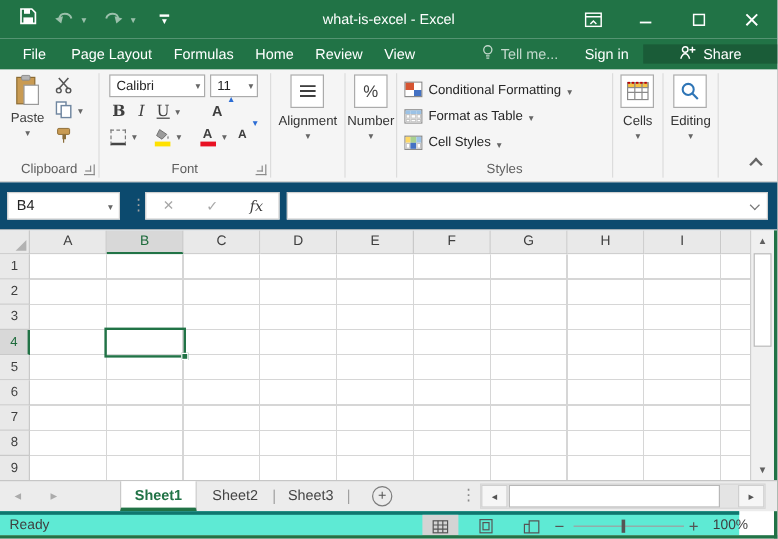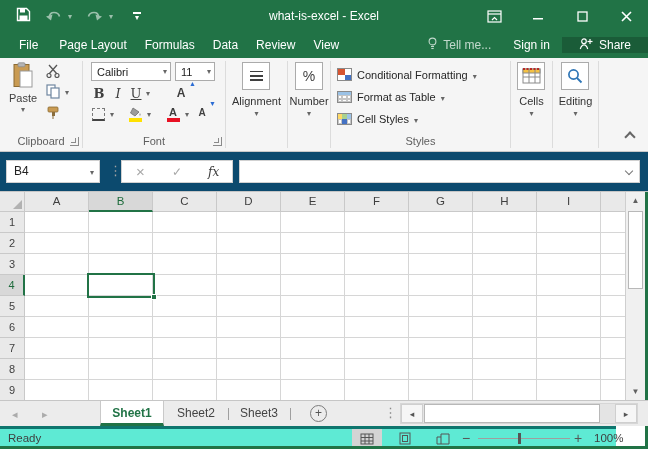--- a/index.html
+++ b/index.html
@@ -24,21 +24,21 @@
 
   
   .tabrow{position:absolute;left:0;top:32px;width:648px;height:26px;background:#217346;
           display:flex;align-items:stretch;color:#fff;font-size:12px}
   .rtab{padding:0 9px;line-height:26px;cursor:default}
   .rtab.first{margin-left:7px;padding:0 12px}
   .rtab.active{background:#f5f5f5;color:#217346;font-weight:bold}
   .tab-right{margin-left:auto;display:flex;align-items:center}
   .tellme{display:flex;align-items:center;gap:5px;padding:0 10px;opacity:.72}
   .signin{line-height:26px;padding:0 12px}
-  .share{display:flex;align-items:center;gap:6px;padding:0 17px;background:#1a5c38}
+  .share{display:flex;align-items:center;gap:6px;padding:0 30px;background:#1a5c38}
 
   
   .ribbon{position:absolute;left:0;top:58px;width:648px;height:94px;background:#f5f5f5;
           border-bottom:1px solid #c9c9c9;font-size:11px;color:#333}
   .gsep{position:absolute;top:3px;bottom:3px;width:1px;background:#dcdcdc}
   .rgroup{position:absolute;top:0;height:93px}
   .grp-label{position:absolute;bottom:4px;left:0;right:0;text-align:center;color:#5e5e5e;font-size:11px}
   .launcher{position:absolute;right:3px;bottom:5px;width:9px;height:9px;
             border-right:1px solid #8a8a8a;border-bottom:1px solid #8a8a8a}
   .launcher:after{content:"";position:absolute;right:2px;bottom:2px;width:4px;height:4px;
@@ -200,21 +200,21 @@
             <path d="M1 1 L10 10 M10 1 L1 10" stroke="#fff" stroke-width="1.6"></path>
           </svg>
         </span>
     </div>
   </div>
 
   <div class="tabrow">
     <span class="rtab first">File</span>
     <span class="rtab">Page Layout</span>
     <span class="rtab">Formulas</span>
-    <span class="rtab">Data</span>
+    <span class="rtab">Home</span>
     <span class="rtab">Review</span>
     <span class="rtab">View</span>
     <div class="tab-right">
       <span class="tellme">
         <span><svg width="11" height="14" viewBox="0 0 11 14">
               <circle cx="5.5" cy="4.5" r="3.4" fill="none" stroke="#fff" stroke-width="1.1"></circle>
               <line x1="4" y1="9.5" x2="7" y2="9.5" stroke="#fff" stroke-width="1.1"></line>
               <line x1="4.3" y1="11.5" x2="6.7" y2="11.5" stroke="#fff" stroke-width="1.1"></line>
             </svg></span>
         <span>Tell me...</span>

